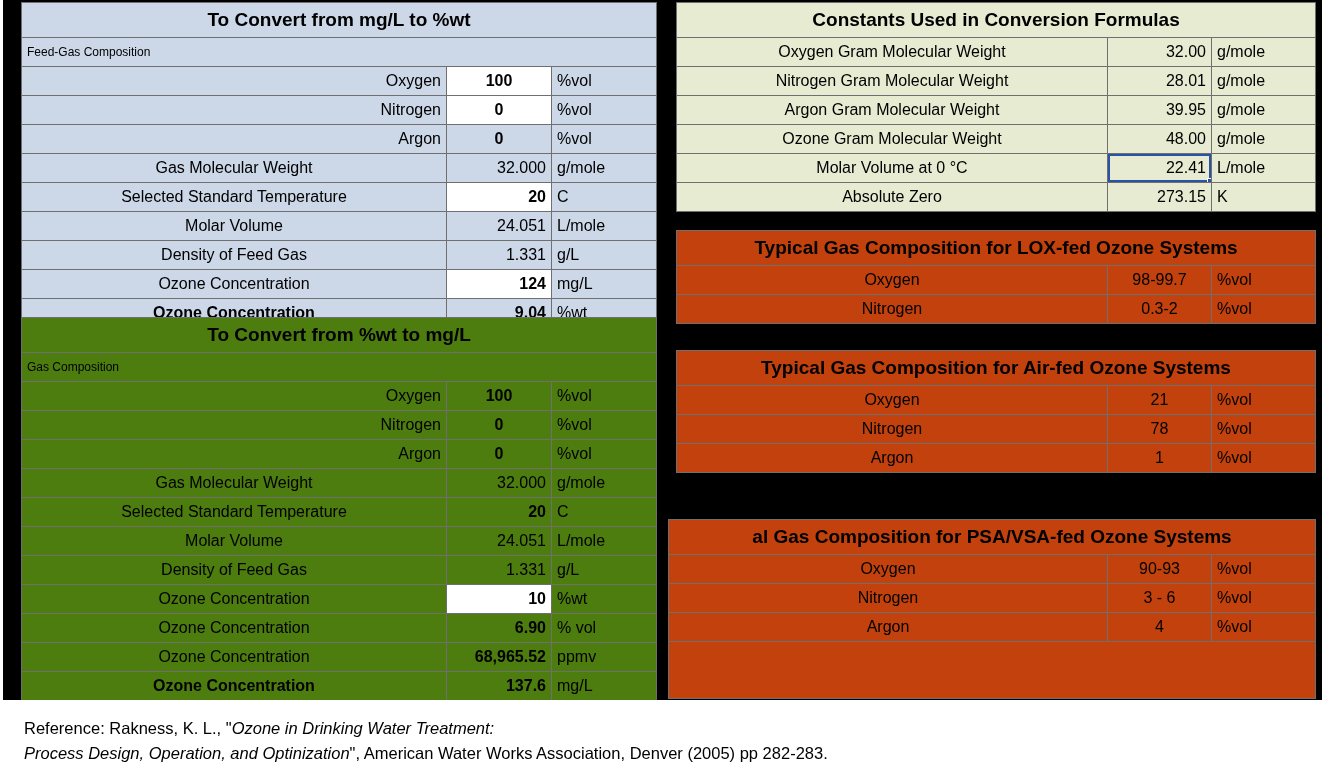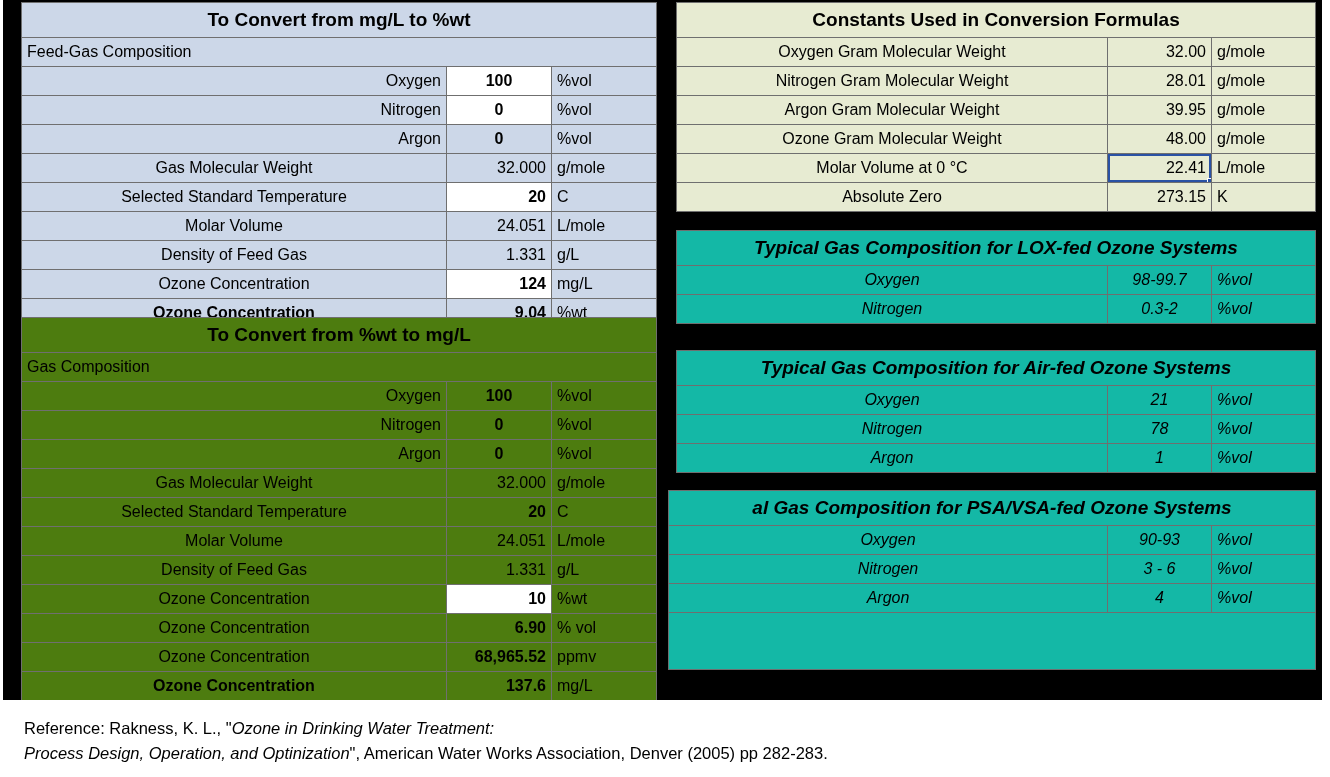--- a/index.html
+++ b/index.html
@@ -22,41 +22,41 @@
     white-space:nowrap;
     overflow:hidden;
   }
   .title td{
     text-align:center;
     font-weight:bold;
     font-size:19px;
     height:34px;
     line-height:34px;
   }
-  .sub td{text-align:left;font-size:16px;}
+  .sub td{text-align:left;font-size:12px;}
   .lbl{text-align:center;}
   .lblR{text-align:right;}
   .num{text-align:right;font-variant-numeric:tabular-nums;}
   .numC{text-align:center;}
   .unit{text-align:left;}
   .b{font-weight:bold;}
   .white{background:#ffffff !important;}
   
   .blue td{background:#ccd7e8;}
   .orange td{background:#4d7c0f;}
   .green td{background:#e7ebd2;margin-top:20px;}
-  .pink td{background:#14b8a6;font-style:italic;}
+  .pink td{background:#c2410c;}
 
   
   #tbl-mg-to-wt{left:21px;top:2px;width:635px;}
   #tbl-wt-to-mg{left:21px;top:317px;width:635px;}
   #tbl-constants{left:676px;top:2px;width:639px;}
   #tbl-lox{left:676px;top:230px;width:639px;}
   #tbl-air{left:676px;top:350px;width:639px;}
-  #tbl-psa{left:668px;top:490px;width:647px;}
+  #tbl-psa{left:668px;top:519px;width:647px;}
 
   
   .selcell{position:relative;box-shadow:inset 0 0 0 2px #2a52a5;}
   .selcell .handle{
     position:absolute;right:-3px;bottom:-3px;
     width:5px;height:5px;background:#2a52a5;border:1px solid #fff;
   }
   
   .clip-title td{text-align:center;overflow:hidden;}
 

